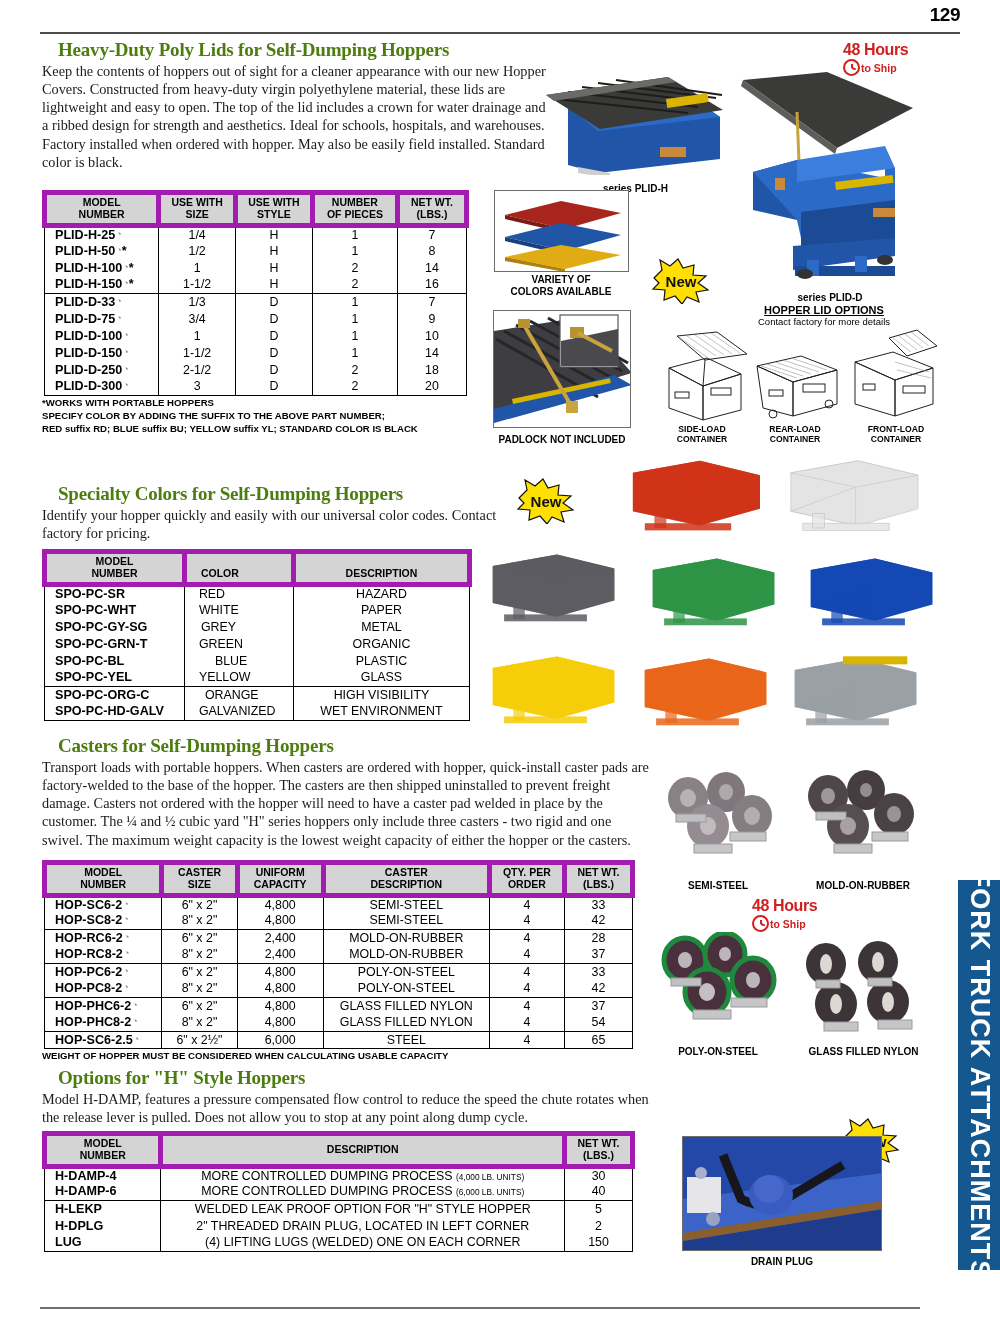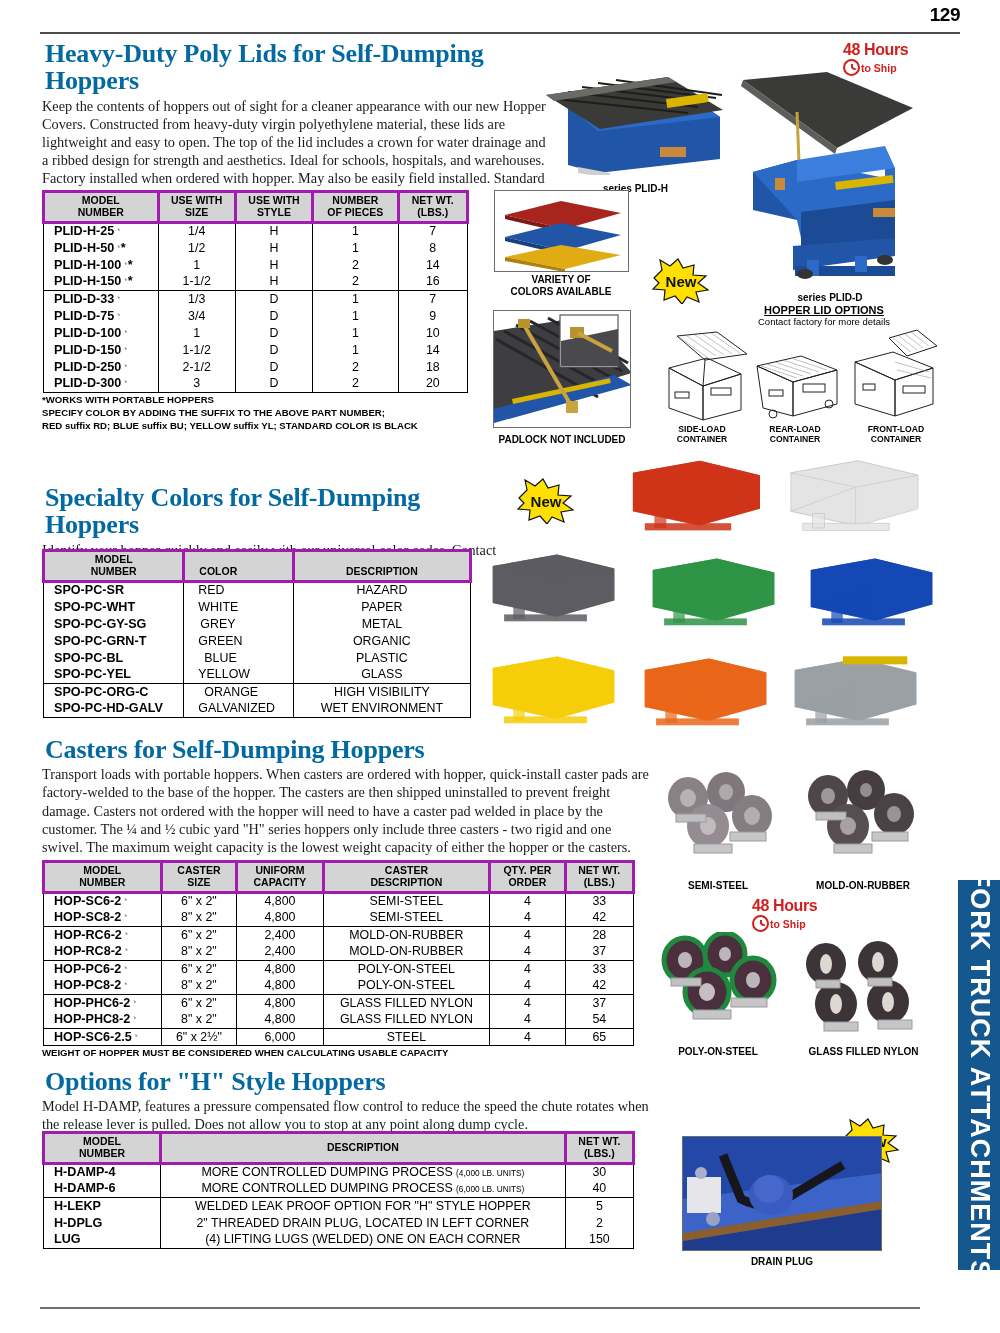--- a/index.html
+++ b/index.html
@@ -40,42 +40,42 @@
     white-space:nowrap;
     color:#ffffff;
     font-family:"Liberation Sans Narrow","Liberation Sans",sans-serif;
     font-weight:bold; font-size:27px; letter-spacing:1px;
   }
 
   
   .sec-title {
     font-family:"Liberation Serif", serif;
     font-weight:bold;
-    color:#0369a1;
-    font-size:26px;
+    color:#4d7c0f;
+    font-size:19px;
     letter-spacing:-0.2px;
     line-height:1.05;
-    margin:0 0 2px 3px;
+    margin:0 0 2px 16px;
   }
   .sec-body {
     font-family:"Liberation Serif", serif;
     font-size:14.3px; color:#1b1b1b; line-height:1.27;
     margin:0;
   }
 
   
   table.cat {
     border-collapse:collapse;
     border:1.6px solid #000;
     font-family:"Liberation Sans", sans-serif;
     background:#fff;
   }
   table.cat th {
     background:#d4d4d4;
-    border:3px solid #a21caf;
+    border:5px solid #a21caf;
     font-size:10.5px;
     font-weight:bold;
     color:#000;
     padding:2px 2px;
     line-height:1.12;
     text-align:center;
     white-space:pre-line;
   }
   table.cat td {
     border-left:1px solid #000;
@@ -285,21 +285,21 @@
           <td style="text-align:left;padding-left:16px;">GREY</td>
           <td>METAL</td>
         </tr>
         <tr>
           <td class="model">SPO-PC-GRN-T</td>
           <td style="text-align:left;padding-left:14px;">GREEN</td>
           <td>ORGANIC</td>
         </tr>
         <tr>
           <td class="model">SPO-PC-BL</td>
-          <td style="text-align:left;padding-left:20px;">BLUE</td>
+          <td style="text-align:left;padding-left:30px;">BLUE</td>
           <td>PLASTIC</td>
         </tr>
         <tr class="grp-end">
           <td class="model">SPO-PC-YEL</td>
           <td style="text-align:left;padding-left:14px;">YELLOW</td>
           <td>GLASS</td>
         </tr>
         <tr>
           <td class="model">SPO-PC-ORG-C</td>
           <td style="text-align:left;padding-left:20px;">ORANGE</td>

